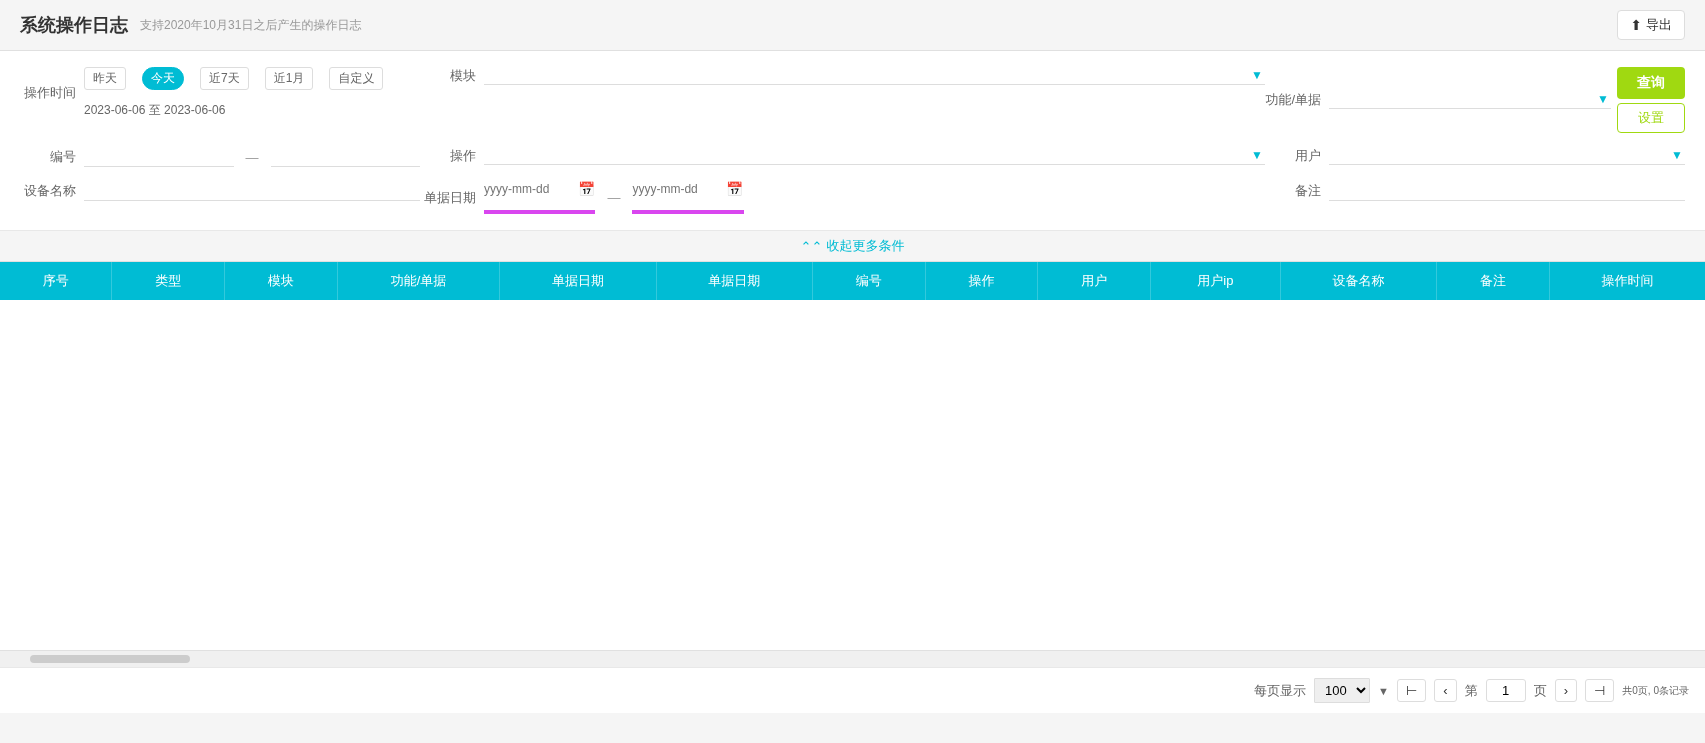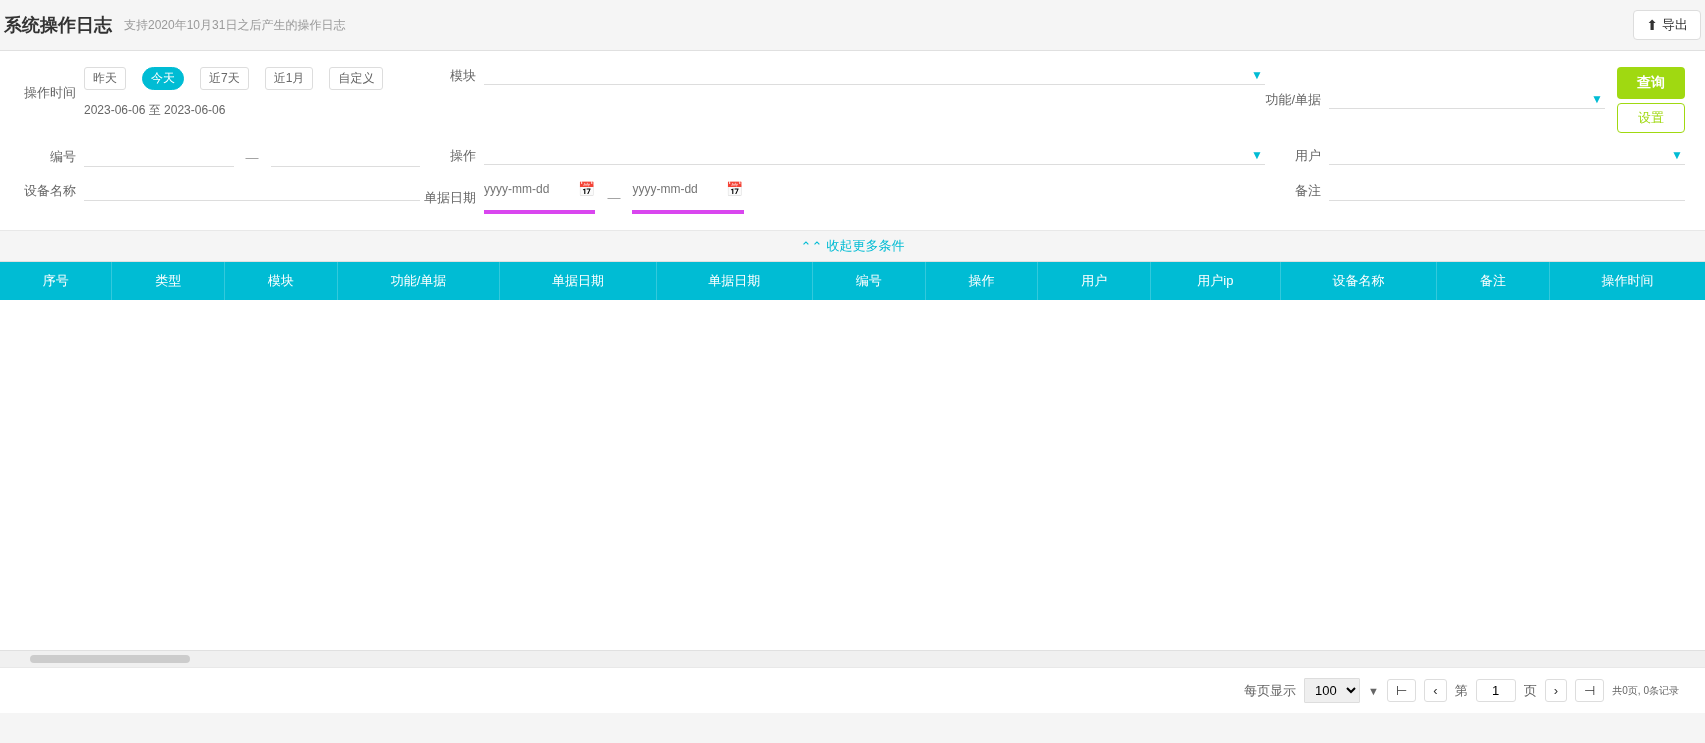--- a/index.html
+++ b/index.html
@@ -1,20 +1,20 @@
 <!DOCTYPE html>
 <html><head>
   <meta charset="utf-8">
   <style>
     * { box-sizing: border-box; margin: 0; padding: 0; }
     body { font-family: 'Microsoft YaHei', Arial, sans-serif; font-size: 13px; background: #f5f5f5; color: #333; }
 
     .page-header {
       display: flex; align-items: center; justify-content: space-between;
-      padding: 10px 4px; background: #f5f5f5; border-bottom: 1px solid #e0e0e0;
+      padding: 10px 20px; background: #f5f5f5; border-bottom: 1px solid #e0e0e0;
     }
     .page-title { font-size: 18px; font-weight: bold; color: #333; }
     .page-subtitle { font-size: 12px; color: #999; margin-left: 12px; }
     .export-btn {
       display: flex; align-items: center; gap: 4px;
       background: #fff; border: 1px solid #ddd; border-radius: 4px;
       padding: 5px 12px; cursor: pointer; font-size: 13px; color: #333;
     }
 
     .filter-area {
@@ -62,21 +62,21 @@
       display: flex; align-items: center; border-bottom: 4px solid #d946ef;
       padding-bottom: 13px; gap: 4px;
     }
     .date-input-wrapper input {
       border: none; outline: none; background: transparent;
       font-size: 12px; color: #bbb; width: 90px;
     }
     .calendar-icon { color: #00bcd4; font-size: 14px; cursor: pointer; }
 
     .action-buttons {
-      display: flex; flex-direction: column; gap: 4px; margin-left: 12px;
+      display: flex; flex-direction: column; gap: 4px; margin-left: 6px;
     }
     .query-btn {
       background: #a0d911; border: none; border-radius: 4px;
       padding: 7px 20px; color: #fff; font-size: 14px; cursor: pointer; font-weight: bold;
     }
     .settings-btn {
       background: #fff; border: 1px solid #a0d911; border-radius: 4px;
       padding: 5px 20px; color: #a0d911; font-size: 13px; cursor: pointer;
     }
 
@@ -93,21 +93,21 @@
       color: #fff; font-size: 13px; font-weight: normal;
       padding: 10px 20px; text-align: center; white-space: nowrap;
       border-right: 1px solid rgba(255,255,255,0.2);
     }
     thead th:last-child { border-right: none; }
 
     .empty-area { height: 350px; background: #fff; }
 
     .pagination {
       display: flex; align-items: center; justify-content: flex-end;
-      padding: 10px 26px; background: #fff; border-top: 1px solid #e8e8e8; gap: 8px;
+      padding: 10px 16px; background: #fff; border-top: 1px solid #e8e8e8; gap: 8px;
     }
     .page-size-label { font-size: 13px; color: #666; }
     .page-size-select {
       border: 1px solid #ddd; border-radius: 1px; padding: 3px 6px;
       font-size: 13px; cursor: pointer;
     }
     .page-nav-btn {
       border: 1px solid #ddd; background: #fff; border-radius: 3px;
       padding: 3px 8px; cursor: pointer; font-size: 13px; color: #333;
     }

